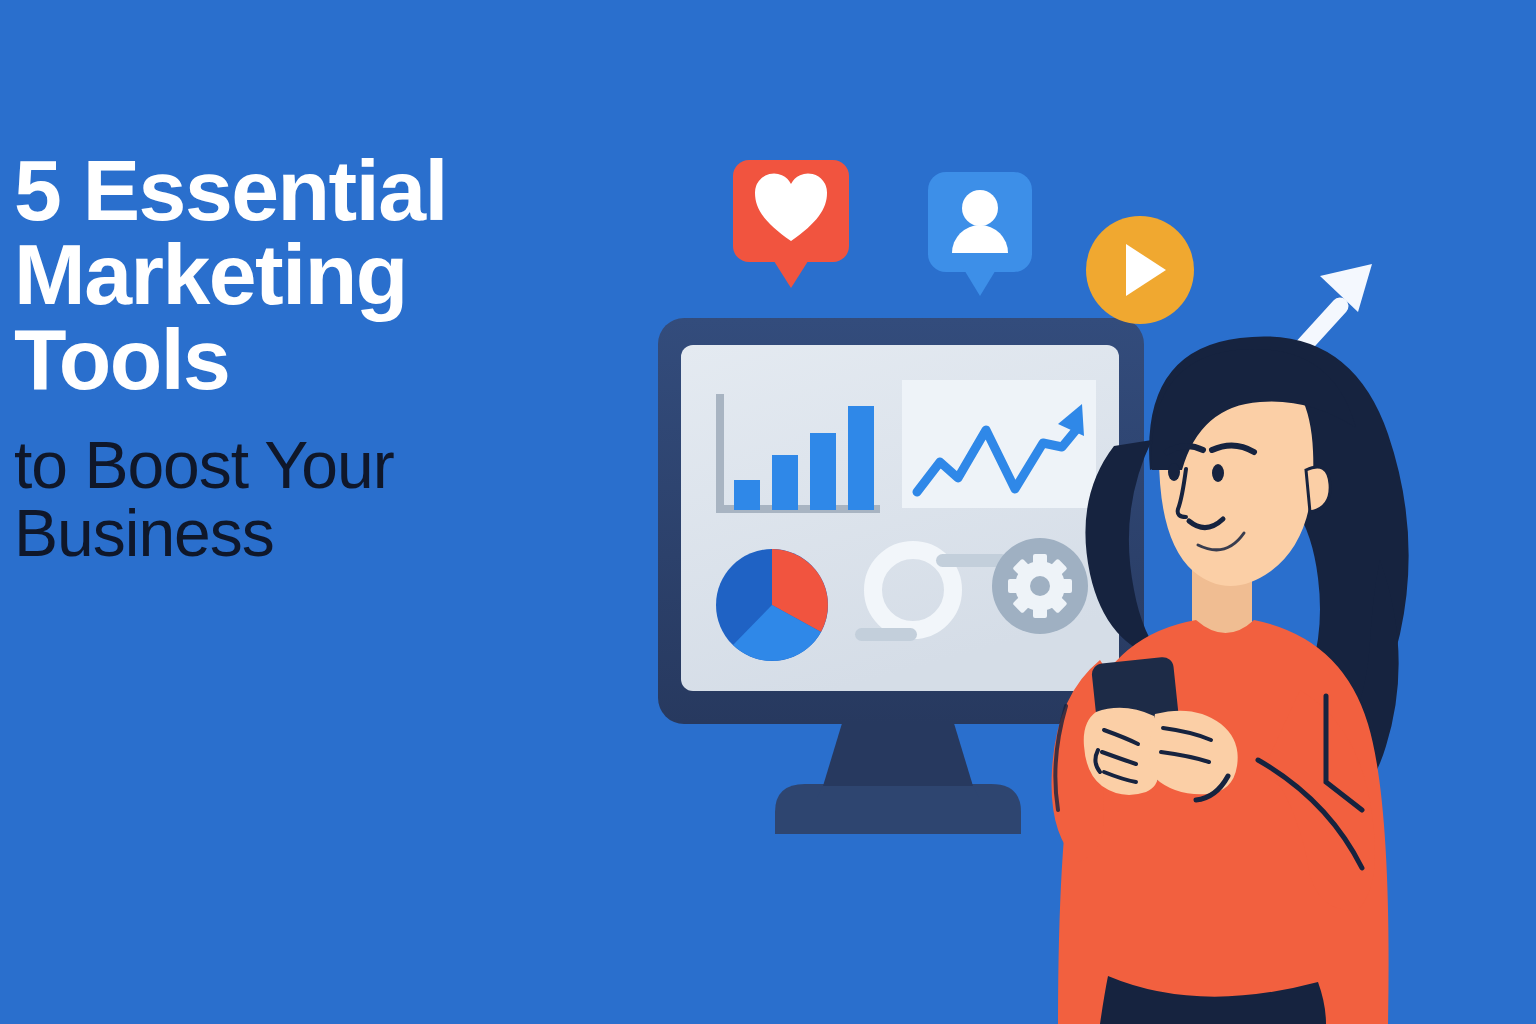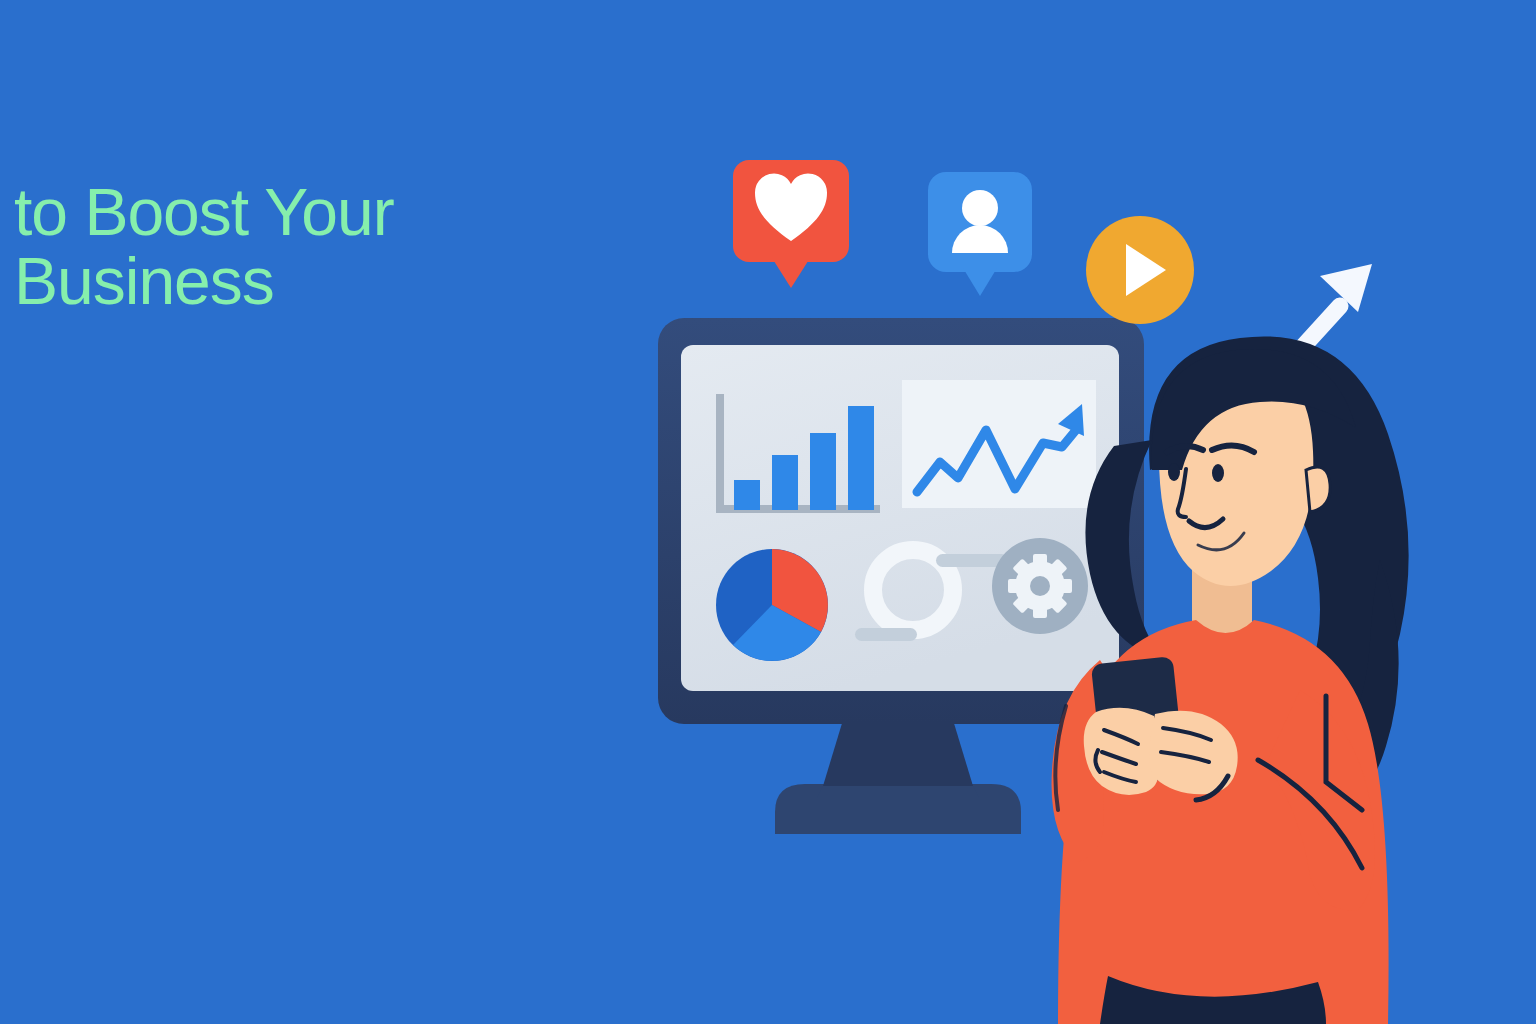--- a/index.html
+++ b/index.html
@@ -19,39 +19,42 @@
   }
   .headline {
     color:#ffffff;
     font-size:86px;
     line-height:0.98;
     font-weight:bold;
     letter-spacing:-1.5px;
     white-space:pre-line;
   }
   .subheadline {
-    color:#86efac;
+    color:#0f172a;
     font-size:66px;
     line-height:1.04;
     font-weight:400;
     letter-spacing:-1px;
     margin-top:30px;
     white-space:pre-line;
   }
 
   
   .art { position:absolute; left:0; top:0; width:1536px; height:1024px; }
   .art svg { display:block; }
 </style>
 </head>
 <body>
 
 <div id="stage">
 
   <div class="headline-block">
+    <div class="headline">5 Essential
+Marketing
+Tools</div>
     <div class="subheadline">to Boost Your
 Business</div>
   </div>
 
   <div class="art">
     <svg width="1536" height="1024" viewBox="0 0 1536 1024" xmlns="http://www.w3.org/2000/svg">
       <defs>
         <linearGradient id="screenGrad" x1="0" y1="0" x2="0.35" y2="1">
           <stop offset="0%" stop-color="#e4eaf1"></stop>
           <stop offset="100%" stop-color="#d5dde7"></stop>

